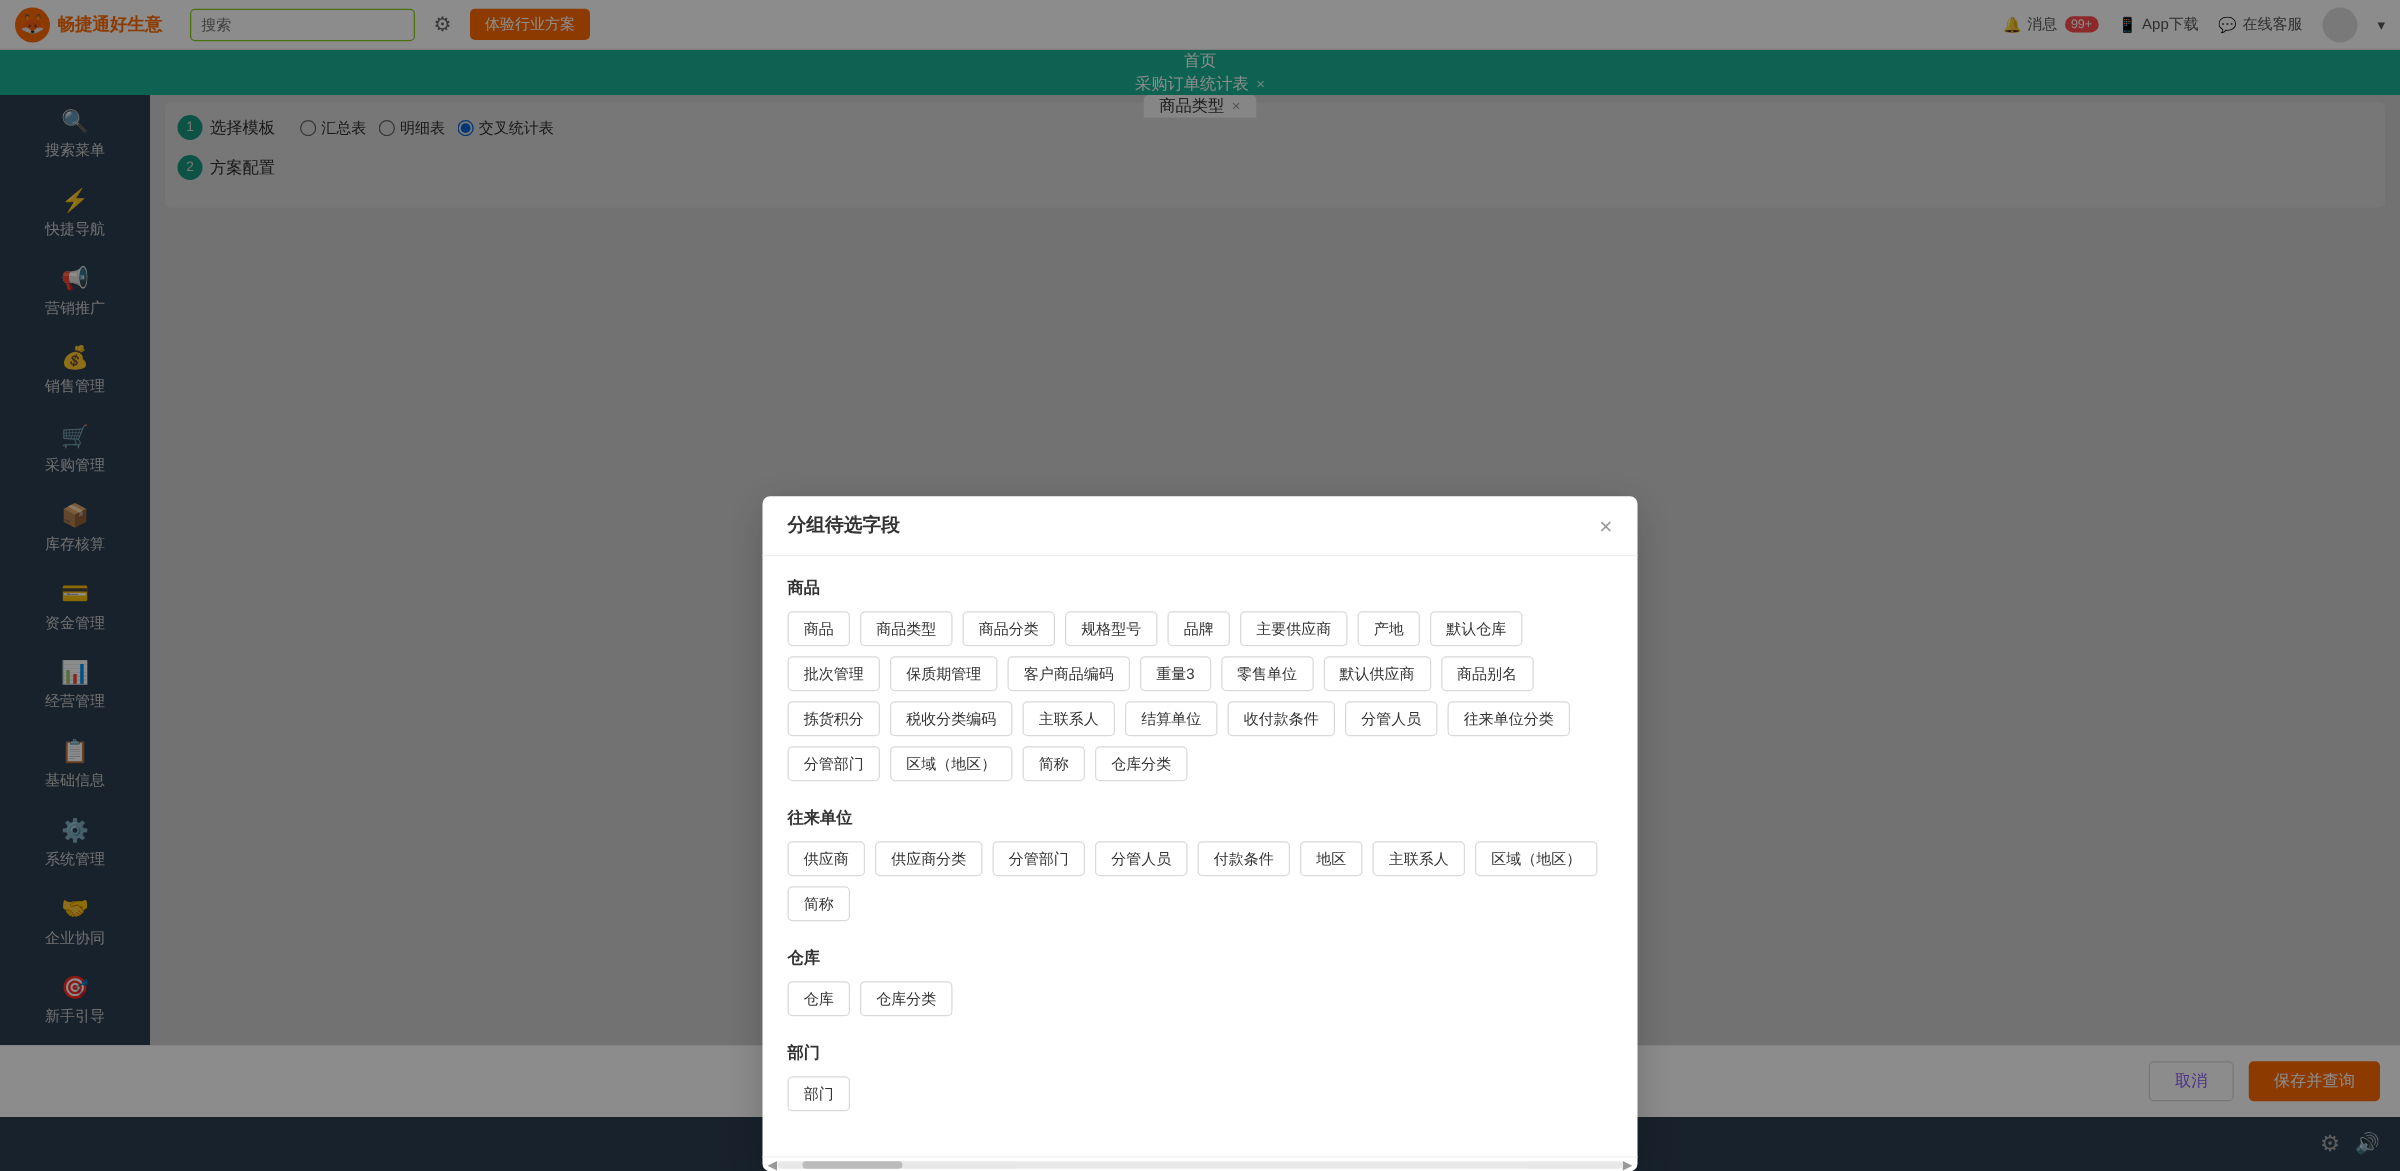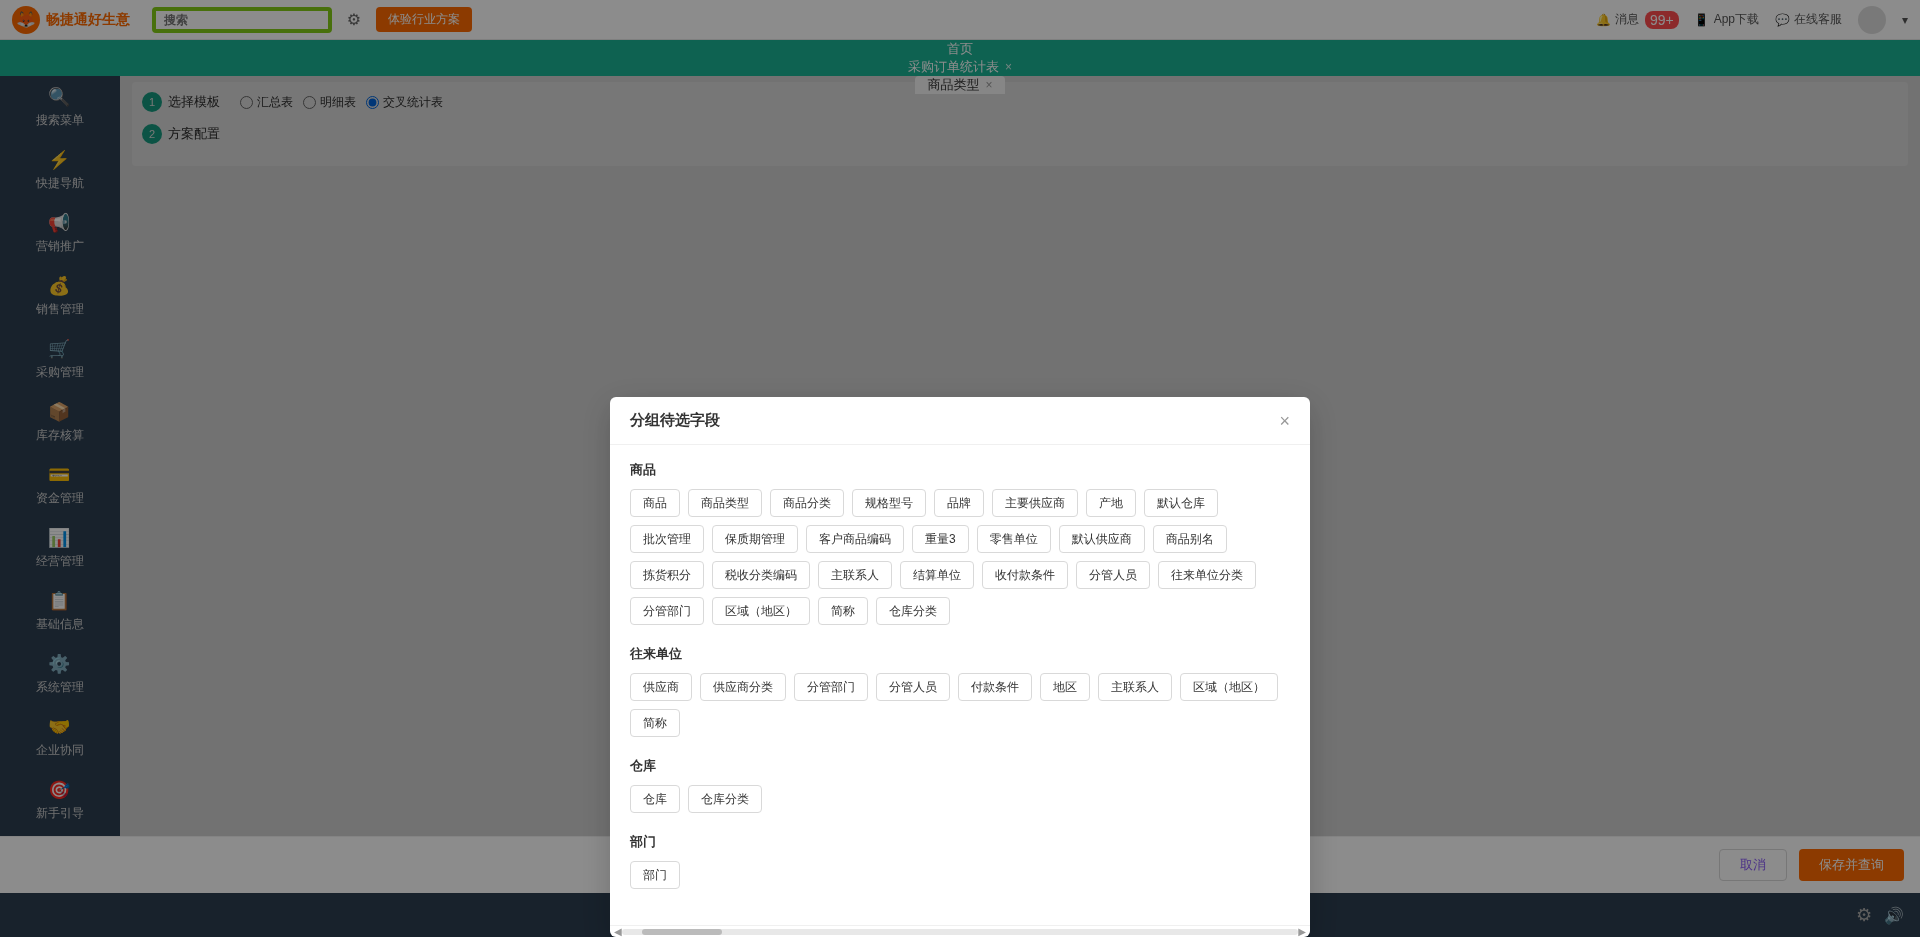--- a/index.html
+++ b/index.html
@@ -36,25 +36,24 @@
     .top-search {
       flex: 1;
       display: flex;
       align-items: center;
       gap: 8px;
       margin: 0 20px;
     }
     .top-search input {
       width: 180px;
       height: 26px;
-      border: 4px solid #84cc16;
+      border: 1px solid #84cc16;
       border-radius: 4px;
       padding: 0 8px;
       font-size: 12px;
-      font-weight: bold;
     }
     .gear-btn {
       width: 28px; height: 28px;
       display: flex; align-items: center; justify-content: center;
       color: #666; cursor: pointer; font-size: 16px;
     }
     .experience-btn {
       background: #ff6b00;
       color: white;
       border: none;
@@ -75,21 +74,21 @@
       display: flex;
       align-items: center;
       gap: 4px;
       cursor: pointer;
     }
     .badge {
       background: #ff4d4f;
       color: white;
       border-radius: 8px;
       padding: 1px 5px;
-      font-size: 14px;
+      font-size: 10px;
       margin-left: 2px;
     }
     .avatar {
       width: 28px; height: 28px;
       background: #ddd;
       border-radius: 50%;
     }
 
     
     .nav-tabs {

